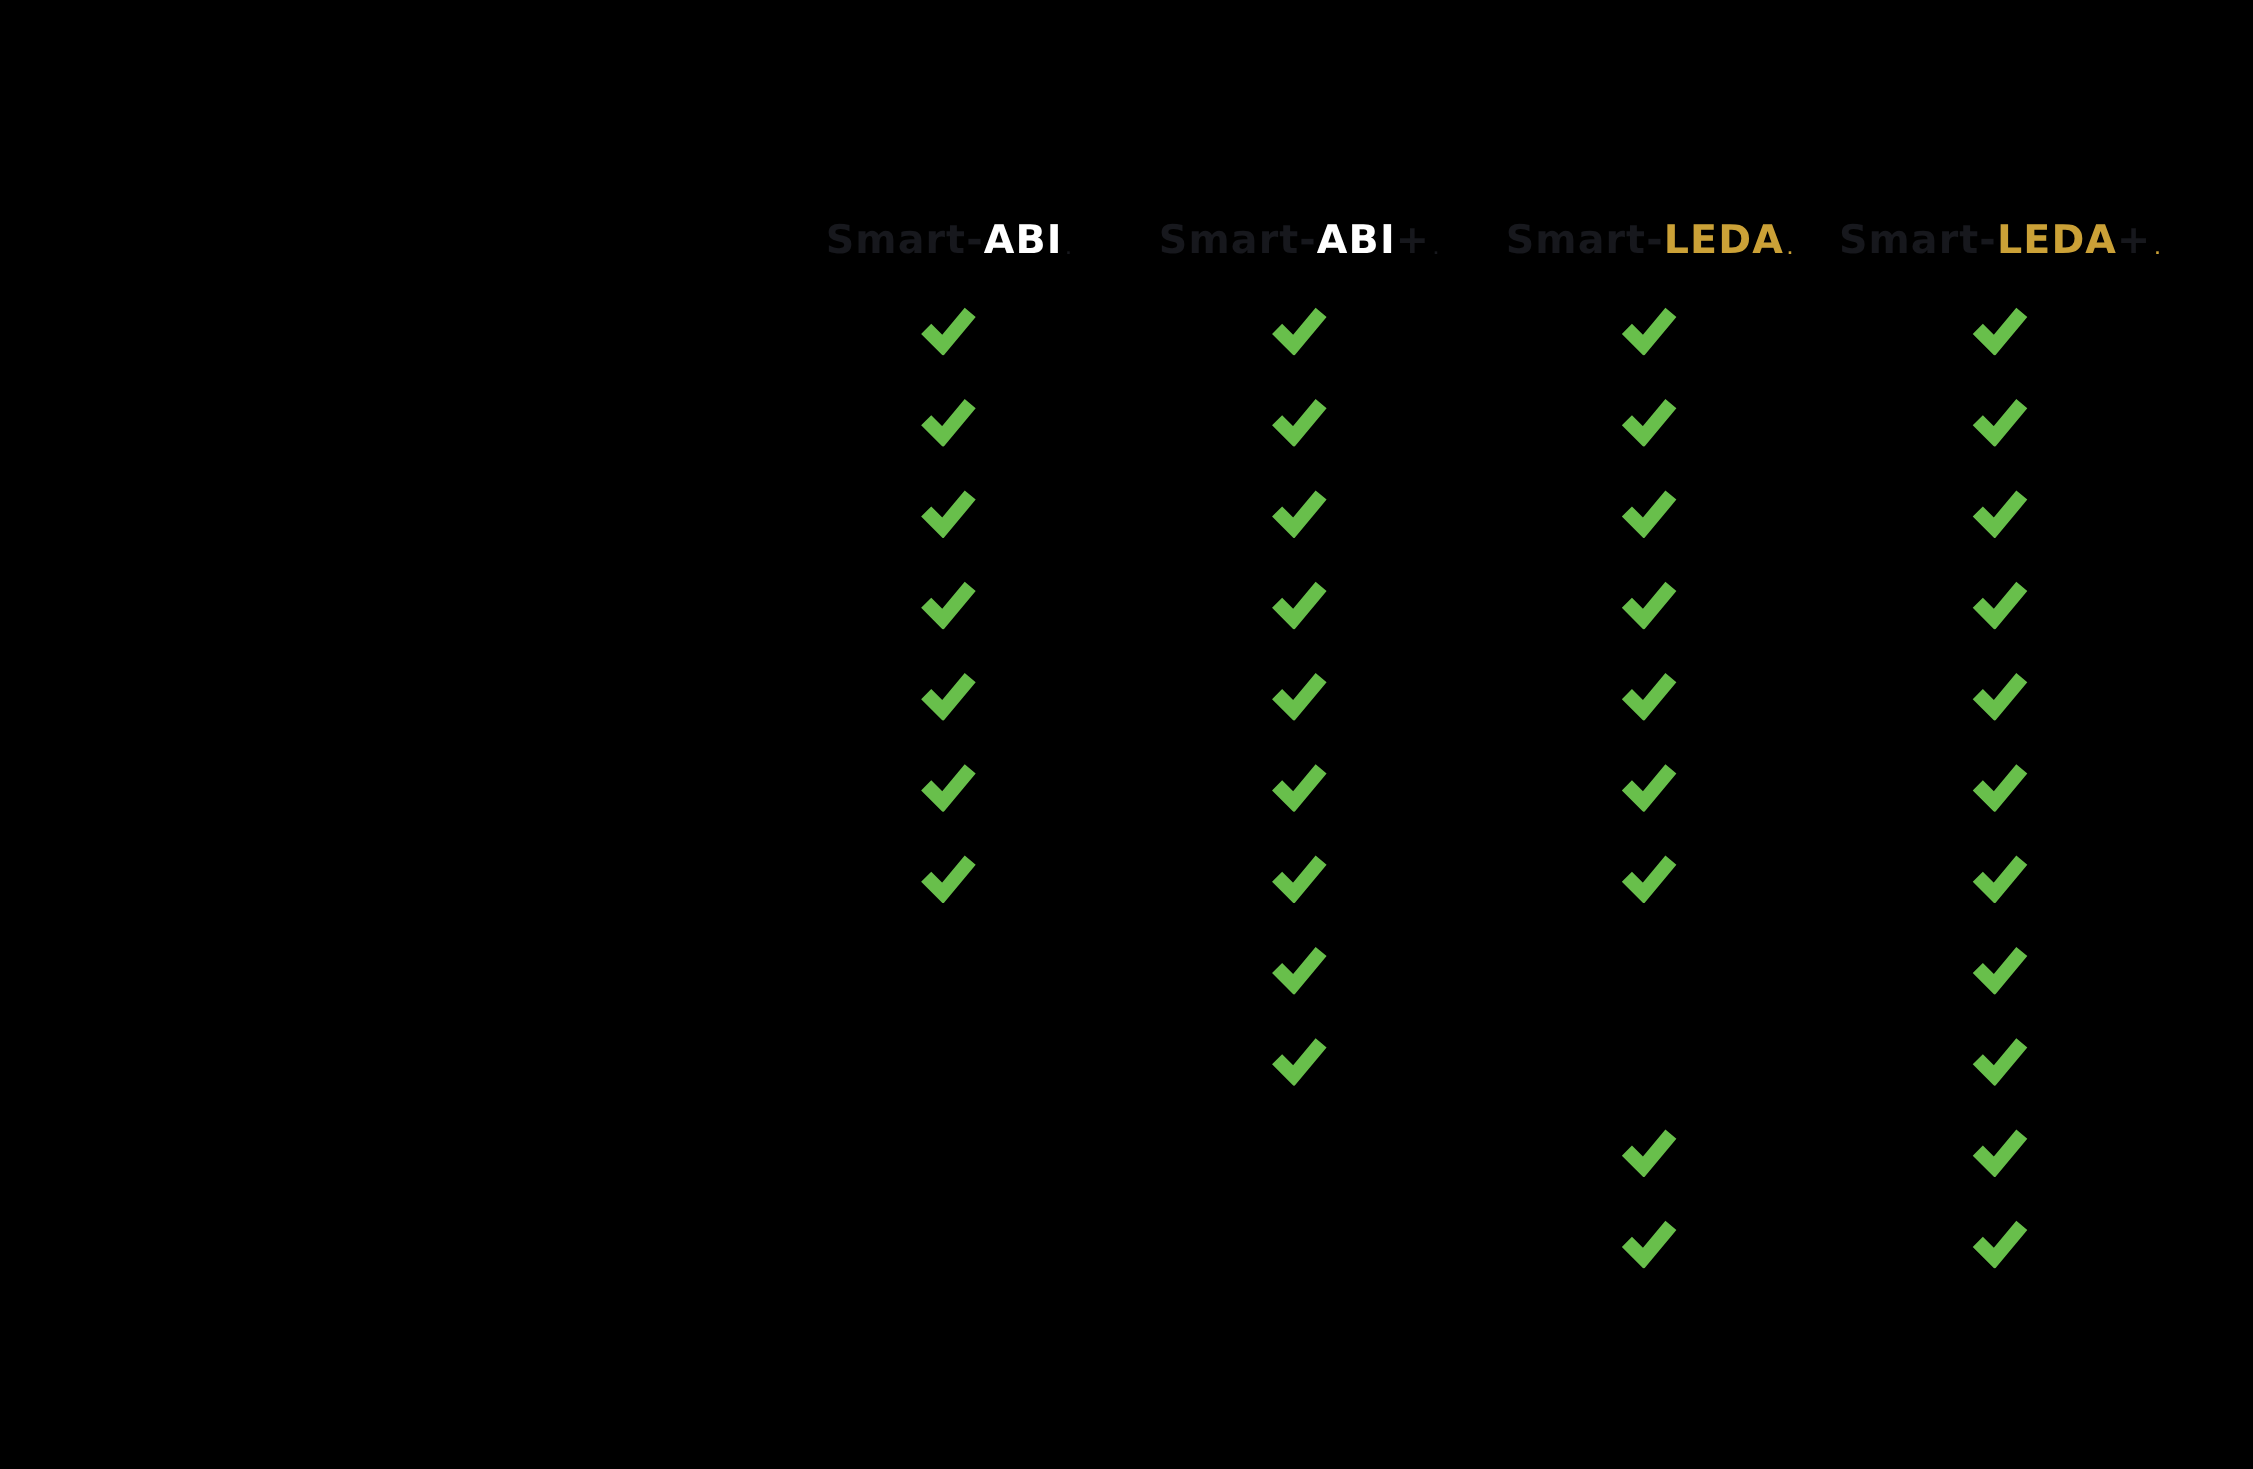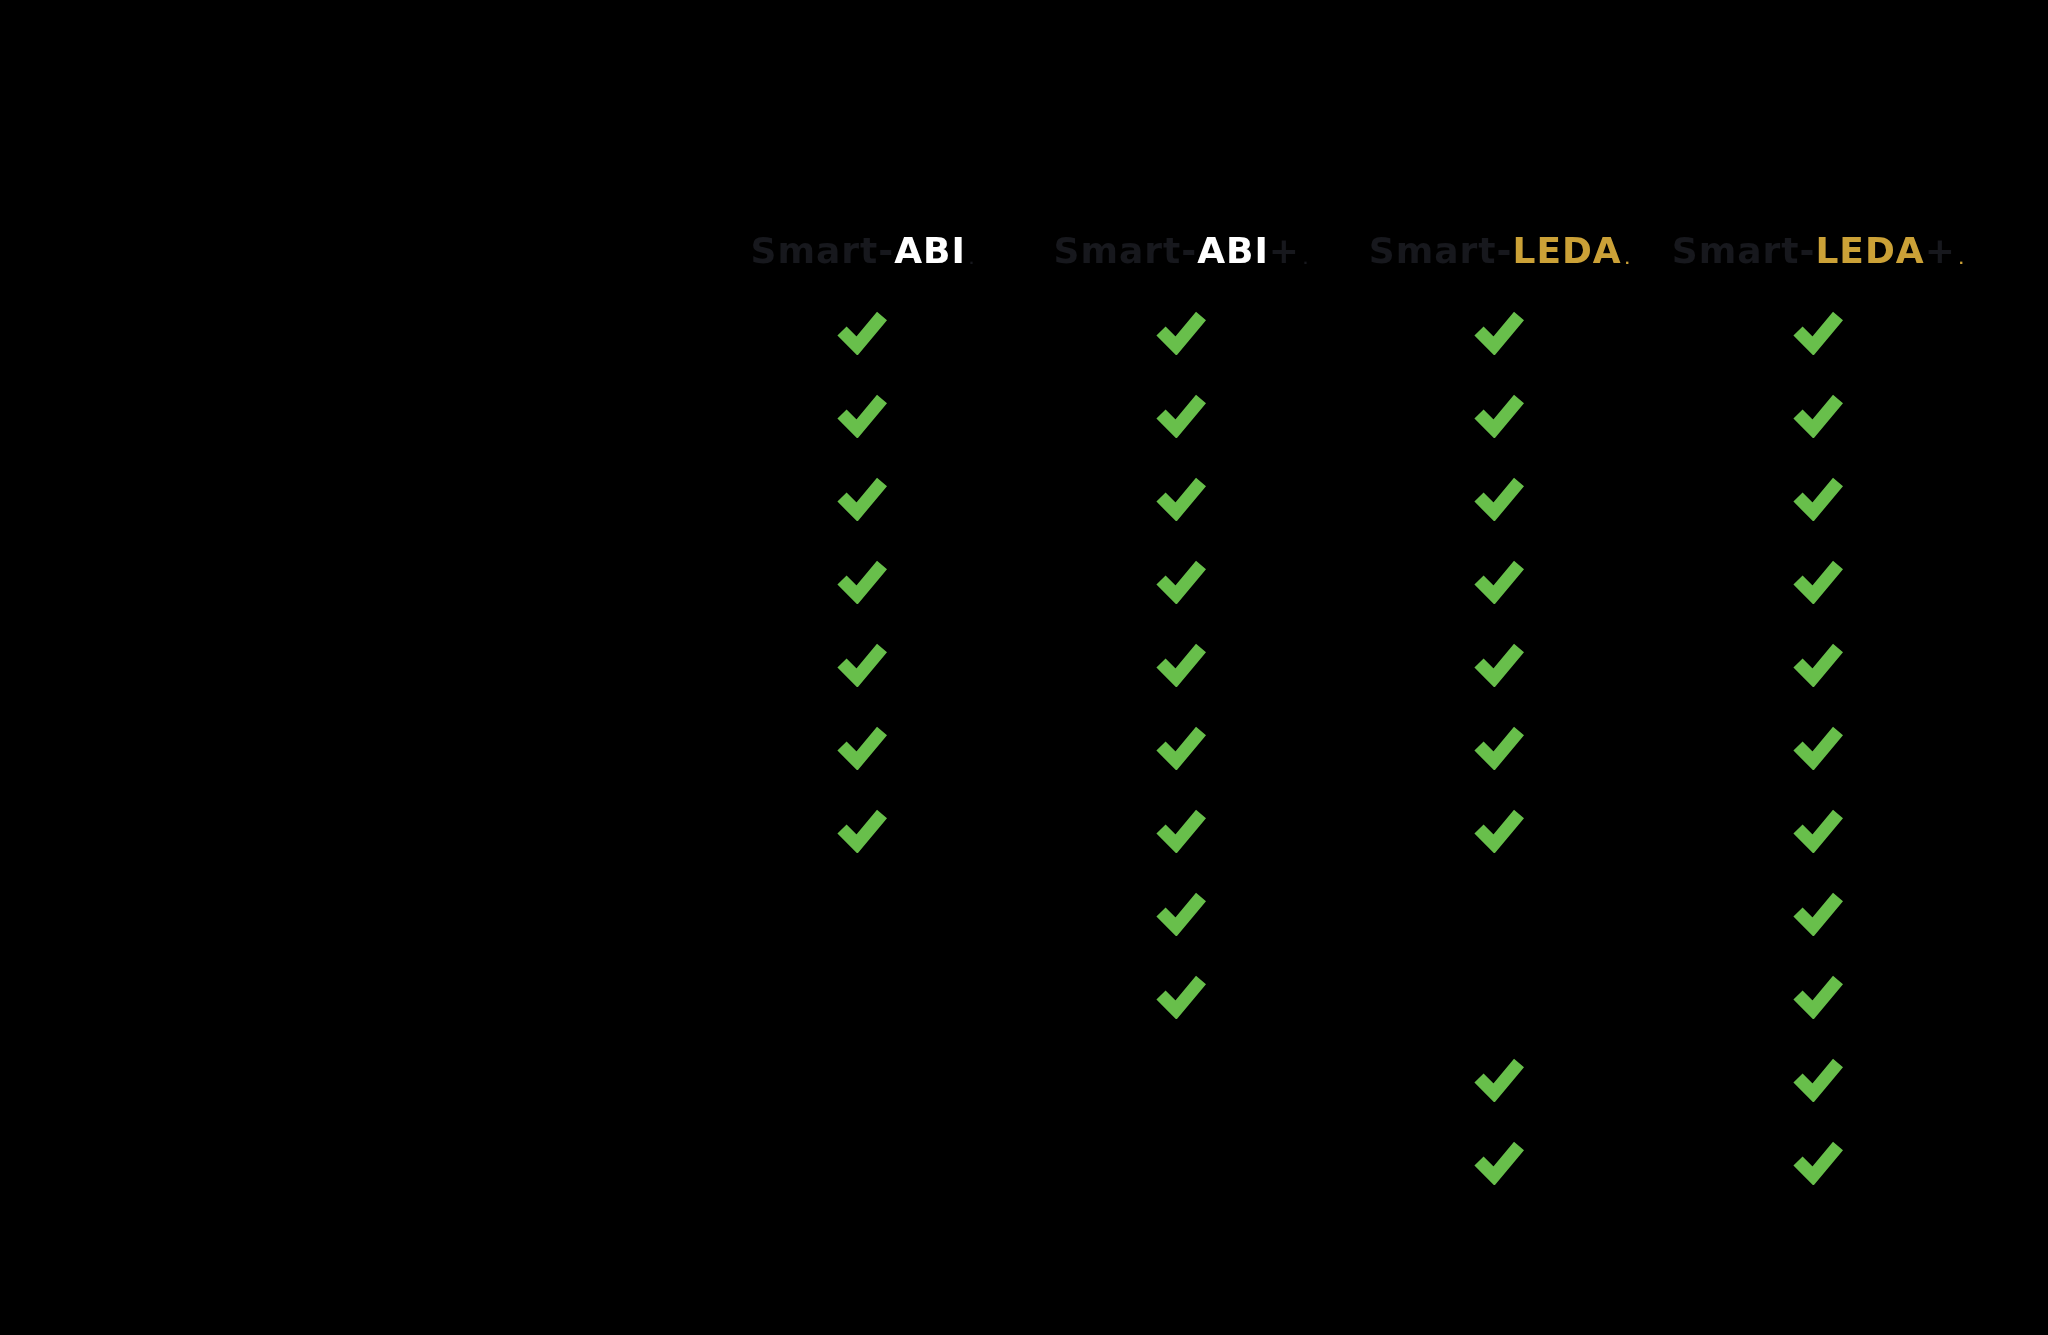--- a/index.html
+++ b/index.html
@@ -11,21 +11,20 @@
     width: 2048px;
     height: 1335px;
     position: relative;
     overflow: hidden;
     font-family: "DejaVu Sans", "Liberation Sans", sans-serif;
   }
   .stage {
     position: absolute;
     inset: 0;
     background: #000000;
-    margin-top: 32px;
   }
   .table {
     position: absolute;
     left: 703px;
     top: 180px;
     width: 1274px;
     display: flex;
   }
   .col {
     width: 318.5px;

